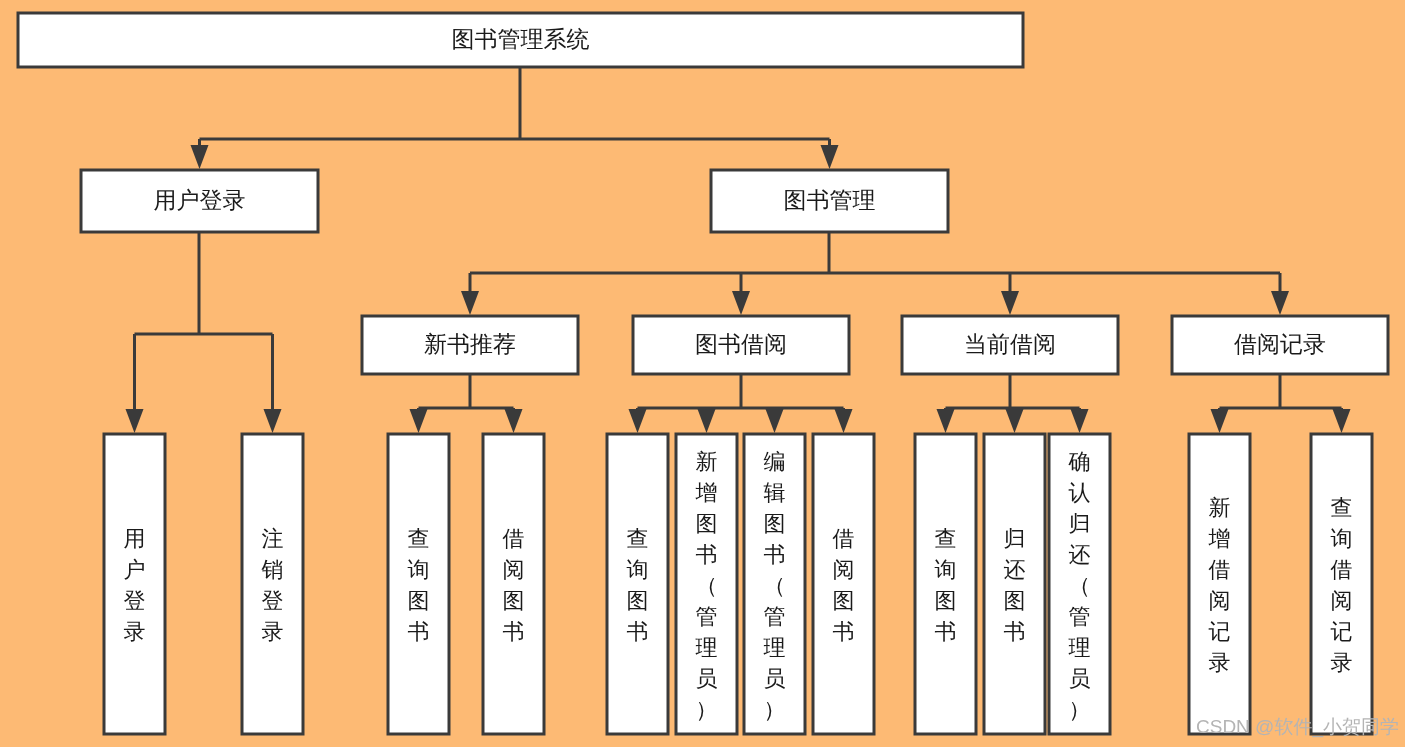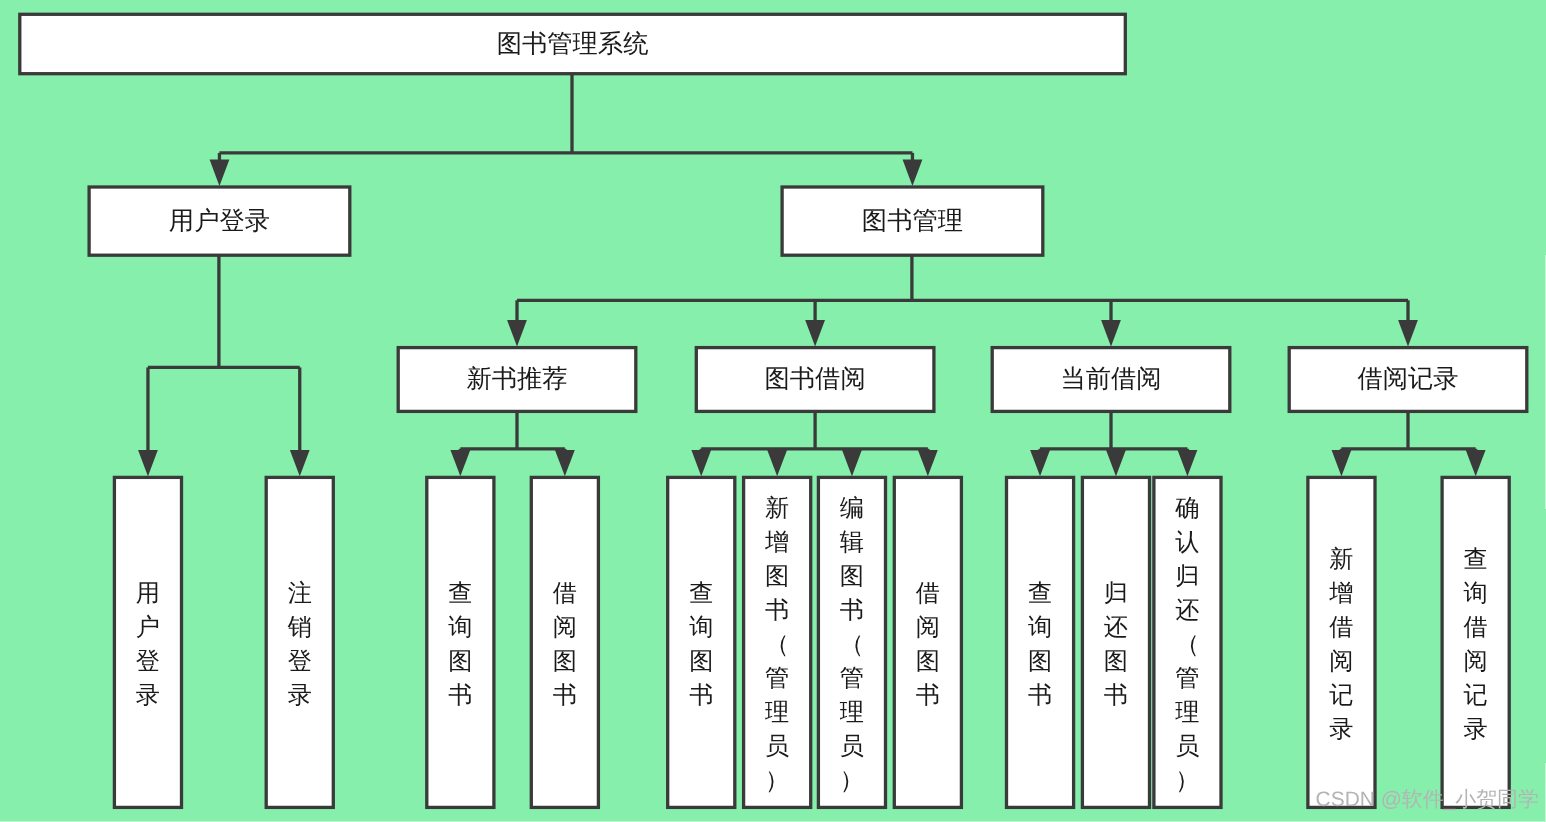--- a/index.html
+++ b/index.html
@@ -8,21 +8,21 @@
     padding: 0;
     background: #ffffff;
   }
   body {
     font-family: "Liberation Sans", "DejaVu Sans", sans-serif;
   }
   #diagram-root {
     position: relative;
     width: 1405px;
     height: 747px;
-    background: #86efac;
+    background: #fdba74;
     overflow: hidden;
   }
   svg.diagram-canvas {
     position: absolute;
     left: 0;
     top: 0;
     width: 1405px;
     height: 747px;
     display: block;
   }

